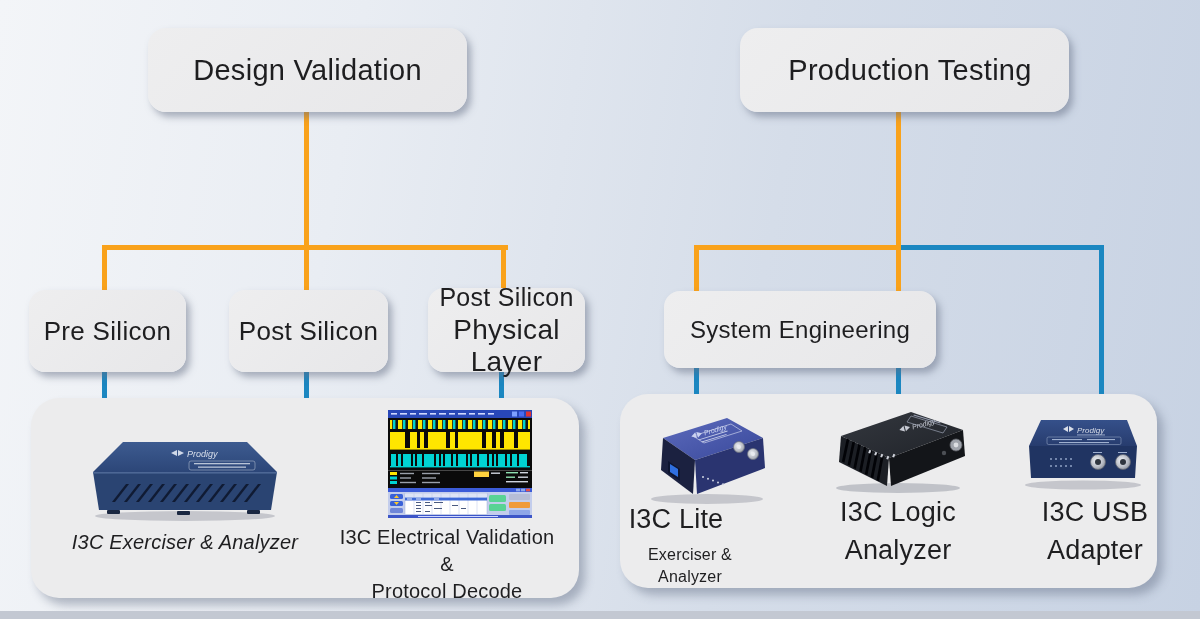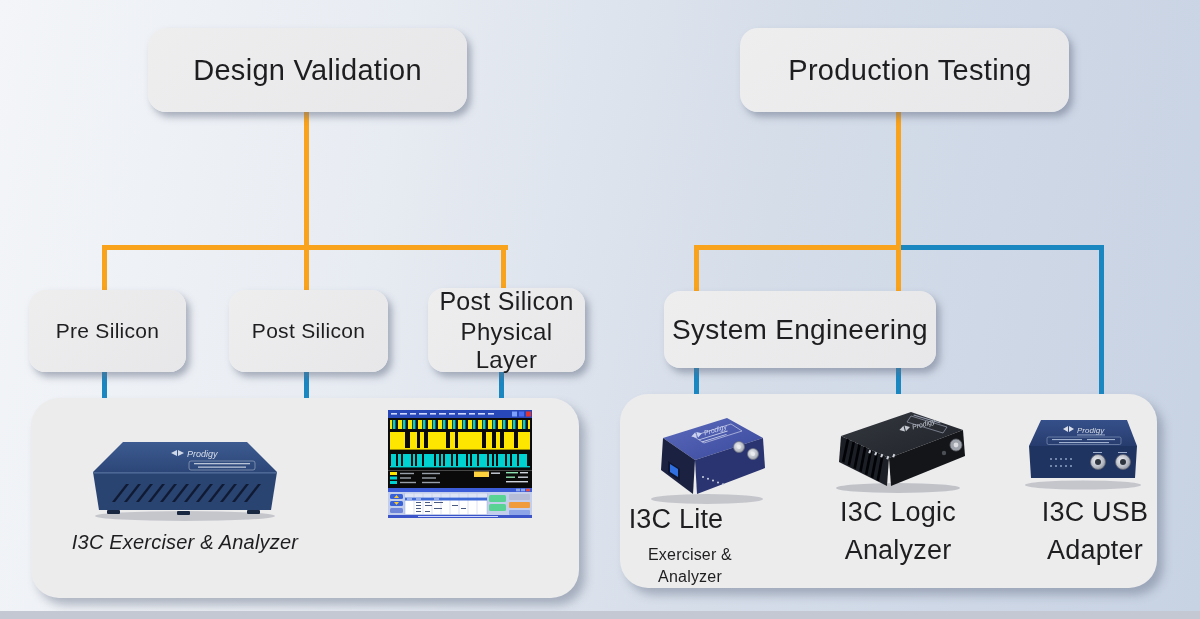--- a/index.html
+++ b/index.html
@@ -8,22 +8,22 @@
     background:linear-gradient(100deg,#f3f5f8 0%,#e9edf3 28%,#d5dde9 62%,#c7d2e3 100%);
     font-family:"Liberation Sans", sans-serif;color:#1e1e20;
   }
   .node{
     position:absolute;display:flex;flex-direction:column;align-items:center;justify-content:center;
     background:linear-gradient(135deg,#eeeeef 0%,#e7e7e9 100%);
     border-radius:18px;box-shadow:4px 5px 7px rgba(100,110,132,.5);
     text-align:center;letter-spacing:.3px;
   }
   .node.l1{font-size:29px;}
-  .node.l2{font-size:21px;border-radius:16px;}
-  .node .sub2{font-size:24px;margin-top:2px;}
+  .node.l2{font-size:26px;border-radius:16px;}
+  .node .sub2{font-size:28px;margin-top:2px;}
   .line{position:absolute;}
   .orange{background:#F9A21B;}
   .blue{background:#1B87C1;}
   .panel{
     position:absolute;background:#ececed;border-radius:28px;
     box-shadow:6px 7px 10px rgba(100,110,132,.45);
   }
   .plabel{position:absolute;text-align:center;font-size:20px;letter-spacing:.2px;line-height:27px;}
   .plabel.big{font-size:27px;line-height:38px;}
   .plabel .small-sub{display:block;font-size:16px;line-height:22px;margin-top:6px;margin-left:28px;}
@@ -62,21 +62,21 @@
   <div class="node l2" style="left:29px;top:290px;width:157px;height:82px;">
     <span>Pre Silicon</span>
   </div>
   <div class="node l2" style="left:229px;top:290px;width:159px;height:82px;">
     <span>Post Silicon</span>
   </div>
   <div class="node l2" style="left:428px;top:288px;width:157px;height:84px;font-size:25px;">
     <span>Post Silicon</span>
     <span class="sub2">Physical Layer</span>
   </div>
-  <div class="node l2" style="left:664px;top:291px;width:272px;height:77px;font-size:28px;">
+  <div class="node l2" style="left:664px;top:291px;width:272px;height:77px;font-size:24px;">
     <span>System Engineering</span>
   </div>
 
   <div class="panel" style="left:31px;top:398px;width:548px;height:200px;"></div>
   <div class="panel" style="left:620px;top:394px;width:537px;height:194px;"></div>
 
   <svg class="dev" style="left:85px;top:432px;" width="200" height="90" viewBox="0 0 200 90">
     <defs>
       <linearGradient id="d1top" x1="0" y1="0" x2="0" y2="1">
         <stop offset="0" stop-color="#3d5b90"></stop>
@@ -245,20 +245,24 @@
     <rect x="101" y="94" width="17" height="7" rx="1.5" fill="#58d394"></rect>
     <rect x="121" y="84" width="21" height="6" rx="1" fill="#b6bdd6"></rect>
     <rect x="121" y="92" width="21" height="6" rx="1" fill="#f09b3c"></rect>
     <rect x="121" y="100" width="21" height="5" rx="1" fill="#8ea6e8"></rect>
     <rect x="0" y="105" width="144" height="3" fill="#3c55c8"></rect>
       <rect x="30" y="106" width="80" height="1" fill="#cfd8ff"></rect>
   </svg>
 
   <div class="plabel" style="left:60px;top:529px;width:250px;font-style:italic;">
     <span>I3C Exerciser &amp; Analyzer</span>
+  </div>
+  <div class="plabel" style="left:332px;top:524px;width:230px;">
+    <span>I3C Electrical Validation &amp;</span><br>
+    <span>Protocol Decode</span>
   </div>
 
   <svg class="dev" style="left:635px;top:408px;" width="140" height="100" viewBox="0 0 140 100">
     <defs>
       <linearGradient id="liteTop" x1="0" y1="0" x2="1" y2="1">
         <stop offset="0" stop-color="#5d6bbd"></stop>
           <stop offset="1" stop-color="#38489a"></stop>
       </linearGradient>
       <radialGradient id="metal" cx=".4" cy=".4" r=".8">
         <stop offset="0" stop-color="#eef0f4"></stop>

